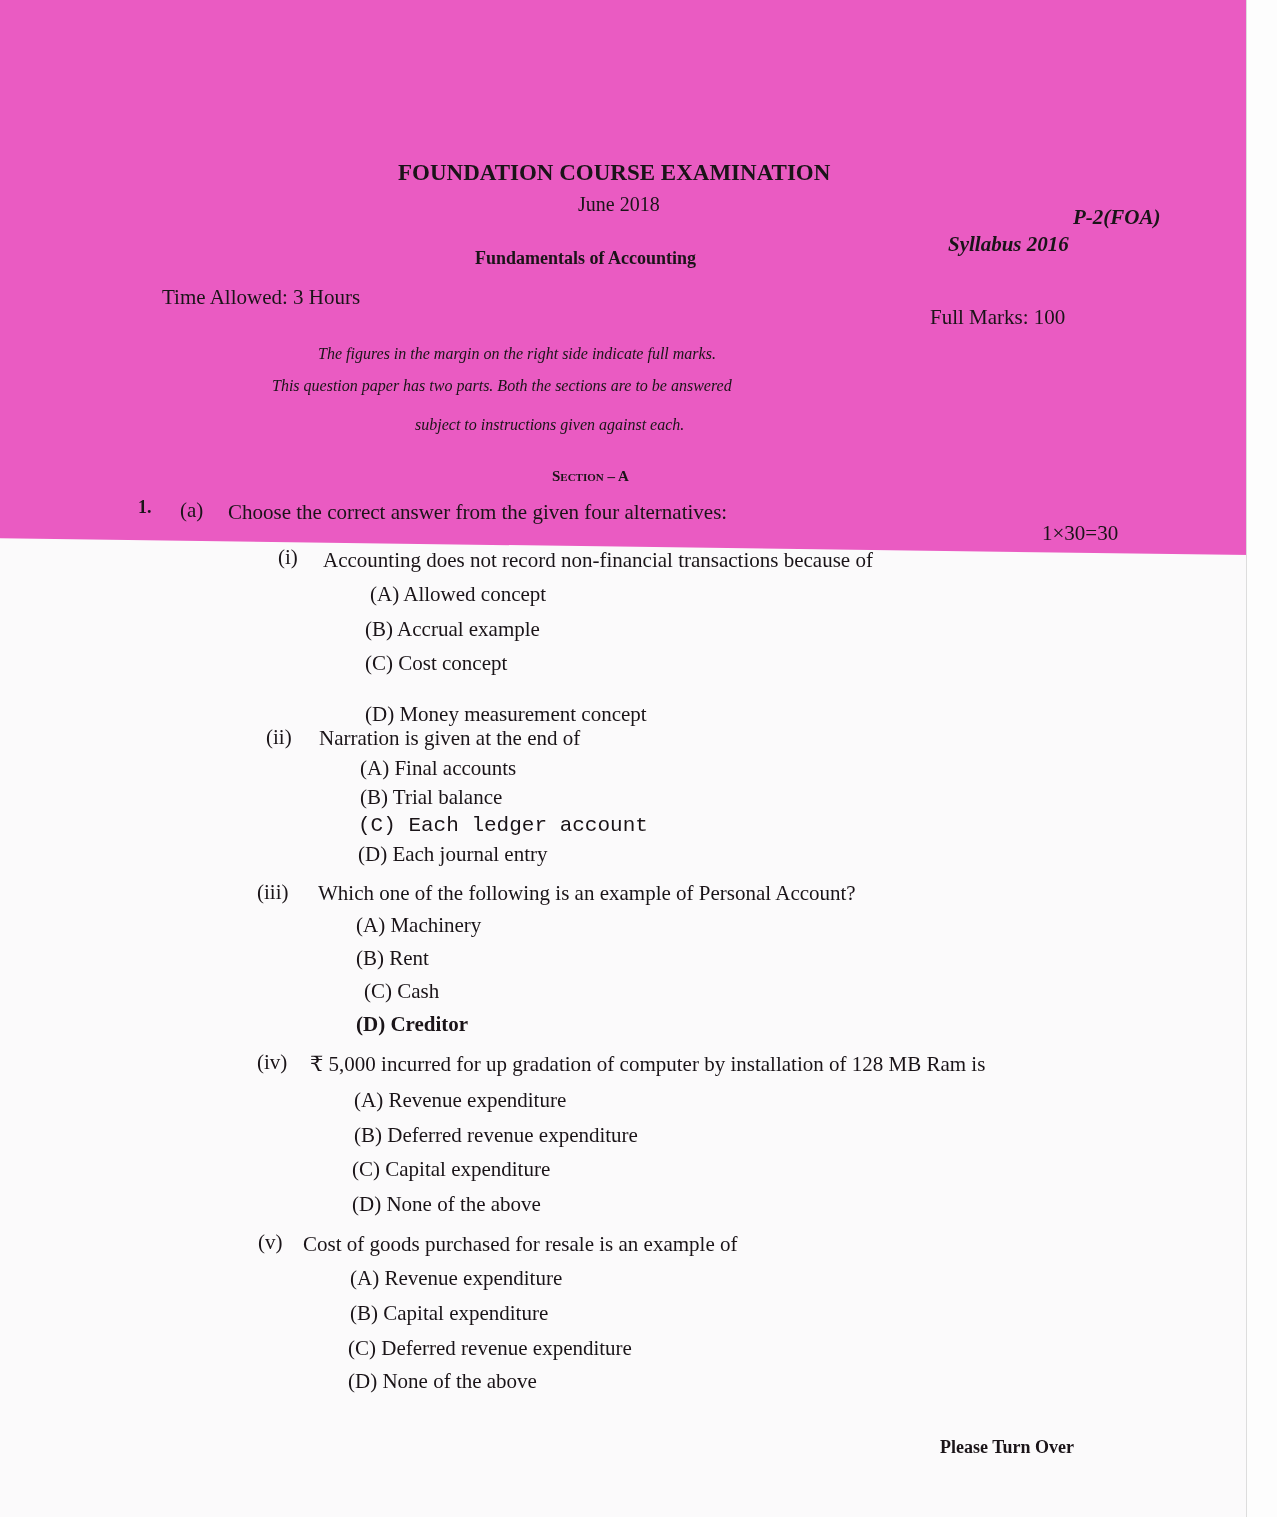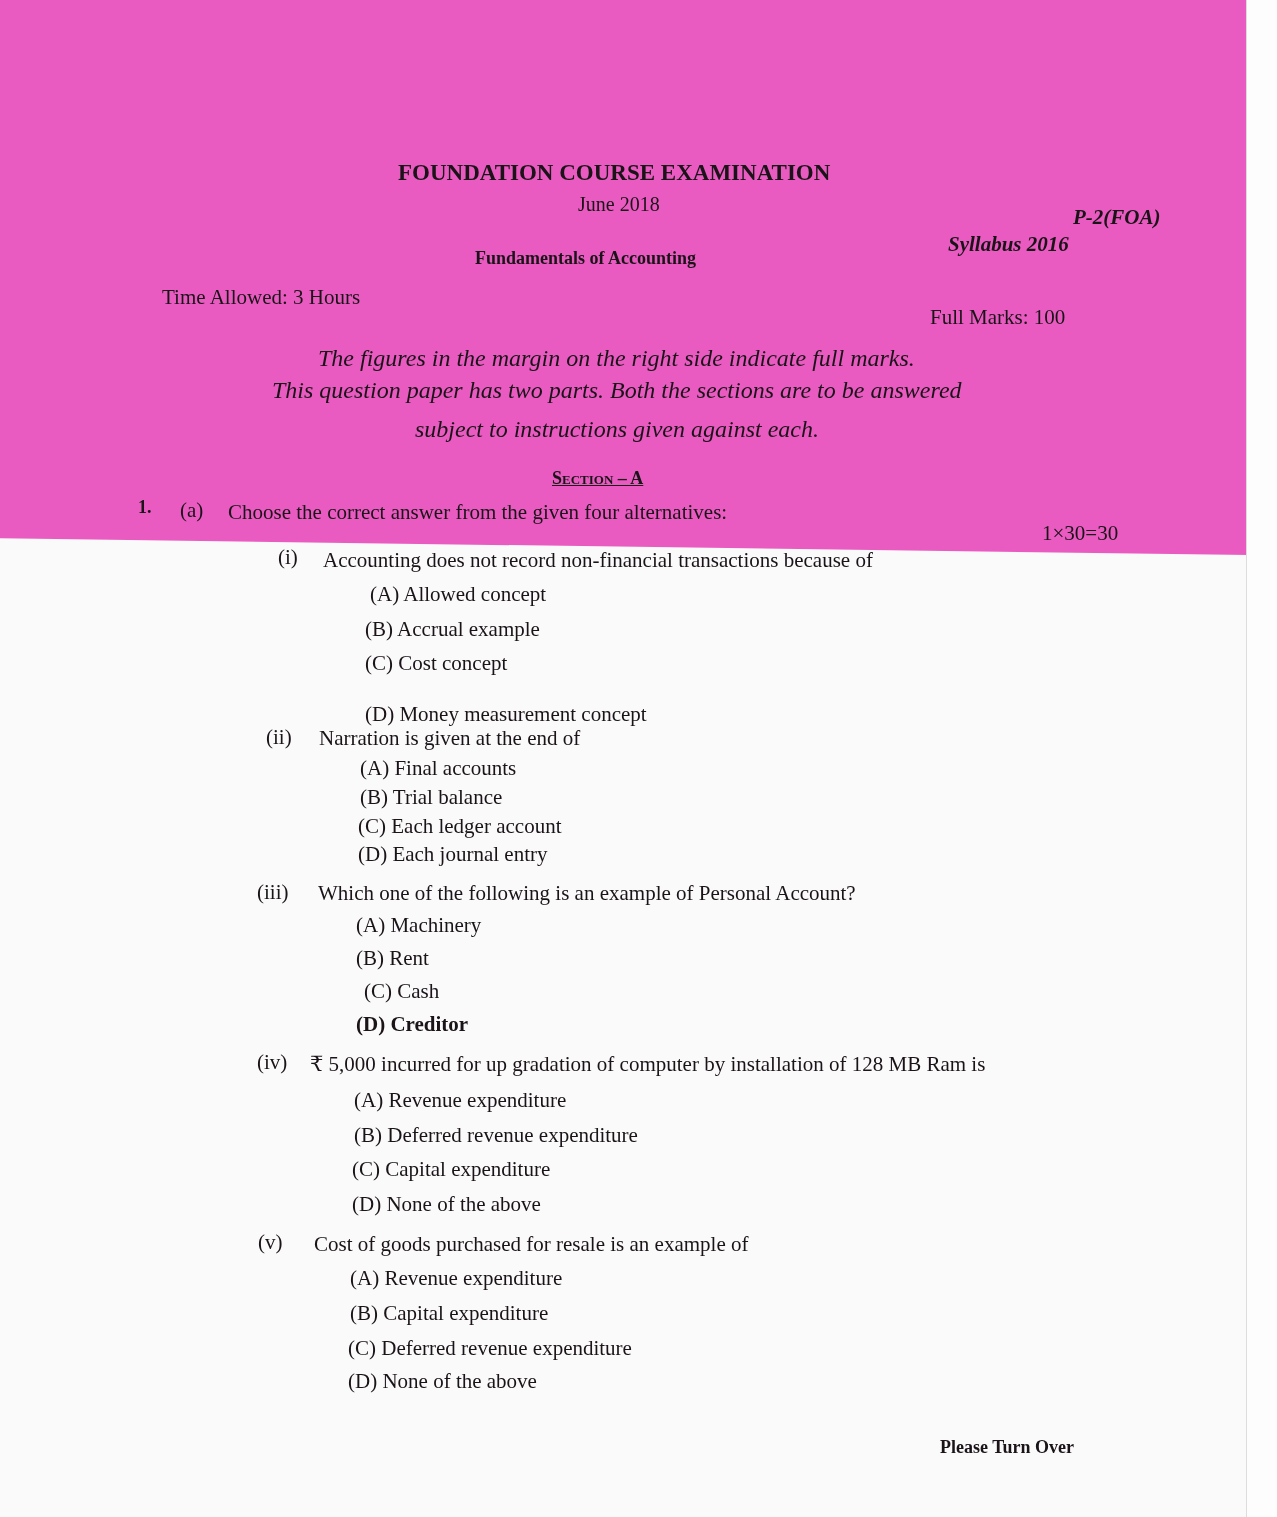--- a/index.html
+++ b/index.html
@@ -5,25 +5,25 @@
   html,body{margin:0;padding:0;}
   body{width:1277px;height:1517px;background:#fbfafb;position:relative;overflow:hidden;
     font-family:"Liberation Serif","DejaVu Serif",serif;color:#1a1418;}
   .pink{position:absolute;left:0;top:0;width:1250px;height:555px;background:#ea5bc2;
     clip-path:polygon(0 0,100% 0,100% 100%,0 97%);}
   .edge{position:absolute;right:0;top:0;width:30px;height:1517px;background:#fdfdfd;border-left:1px solid #ddd;}
   .abs{position:absolute;white-space:nowrap;}
   .title{font-size:23px;font-weight:bold;}
   .sub{font-size:20px;}
   .bold20{font-size:18px;font-weight:bold;}
-  .ital{font-size:24px;font-style:italic;font-family:Liberation Serif, serif;}
+  .ital{font-size:16px;font-style:italic;font-family:Liberation Serif, serif;}
   .bi{font-size:21px;font-weight:bold;font-style:italic;}
   .q{font-size:21px;}
   .opt{font-size:21px;}
-  .sc{font-size:18px;font-weight:bold;font-variant:small-caps;text-decoration:underline;}
+  .sc{font-size:15px;font-weight:bold;font-variant:small-caps;}
 </style>
 </head>
 <body>
 
 <div class="pink"></div>
 <div class="edge"></div>
 
 <div class="abs title" style="left:398px;top:160px;">FOUNDATION COURSE EXAMINATION</div>
 <div class="abs sub" style="left:578px;top:193px;">June 2018</div>
 <div class="abs bi" style="left:1025px;top:205px;margin-left:48px;">P-2(FOA)</div>
@@ -47,37 +47,37 @@
 <div class="abs q" style="left:323px;top:548px;">Accounting does not record non-financial transactions because of</div>
 <div class="abs opt" style="left:370px;top:582px;">(A)  Allowed concept</div>
 <div class="abs opt" style="left:365px;top:617px;">(B)  Accrual example</div>
 <div class="abs opt" style="left:365px;top:651px;">(C)  Cost concept</div>
 <div class="abs opt" style="left:365px;top:687px;margin-top:15px;">(D)  Money measurement concept</div>
 
 <div class="abs q" style="left:266px;top:725px;">(ii)</div>
 <div class="abs q" style="left:319px;top:726px;">Narration is given at the end of</div>
 <div class="abs opt" style="left:360px;top:756px;">(A)  Final accounts</div>
 <div class="abs opt" style="left:360px;top:785px;">(B)  Trial balance</div>
-<div class="abs opt" style="left:358px;top:814px;">(C)  Each ledger account</div>
+<div class="abs opt" style="left:358px;top:814px;font-family:Liberation Mono, monospace;">(C)  Each ledger account</div>
 <div class="abs opt" style="left:358px;top:842px;">(D)  Each journal entry</div>
 
 <div class="abs q" style="left:257px;top:880px;">(iii)</div>
 <div class="abs q" style="left:318px;top:881px;">Which one of the following is an example of Personal Account?</div>
 <div class="abs opt" style="left:356px;top:913px;">(A)  Machinery</div>
 <div class="abs opt" style="left:356px;top:946px;">(B)  Rent</div>
 <div class="abs opt" style="left:364px;top:979px;">(C)  Cash</div>
 <div class="abs opt" style="left:356px;top:1012px;font-weight:bold;">(D)  Creditor</div>
 
 <div class="abs q" style="left:257px;top:1050px;">(iv)</div>
 <div class="abs q" style="left:310px;top:1052px;text-align:right;">₹ 5,000 incurred for up gradation of computer by installation of 128 MB Ram is</div>
 <div class="abs opt" style="left:354px;top:1088px;">(A)  Revenue expenditure</div>
 <div class="abs opt" style="left:354px;top:1123px;">(B)  Deferred revenue expenditure</div>
 <div class="abs opt" style="left:352px;top:1157px;">(C)  Capital expenditure</div>
 <div class="abs opt" style="left:352px;top:1192px;">(D)  None of the above</div>
 
 <div class="abs q" style="left:258px;top:1230px;">(v)</div>
-<div class="abs q" style="left:314px;top:1232px;">Cost of goods purchased for resale is an example of</div>
+<div class="abs q" style="left:303px;top:1232px;">Cost of goods purchased for resale is an example of</div>
 <div class="abs opt" style="left:350px;top:1266px;">(A)  Revenue expenditure</div>
 <div class="abs opt" style="left:350px;top:1301px;">(B)  Capital expenditure</div>
 <div class="abs opt" style="left:348px;top:1336px;">(C)  Deferred revenue expenditure</div>
 <div class="abs opt" style="left:348px;top:1369px;">(D)  None of the above</div>
 
 <div class="abs bold20" style="left:940px;top:1437px;">Please Turn Over</div>
 
 </body></html>

